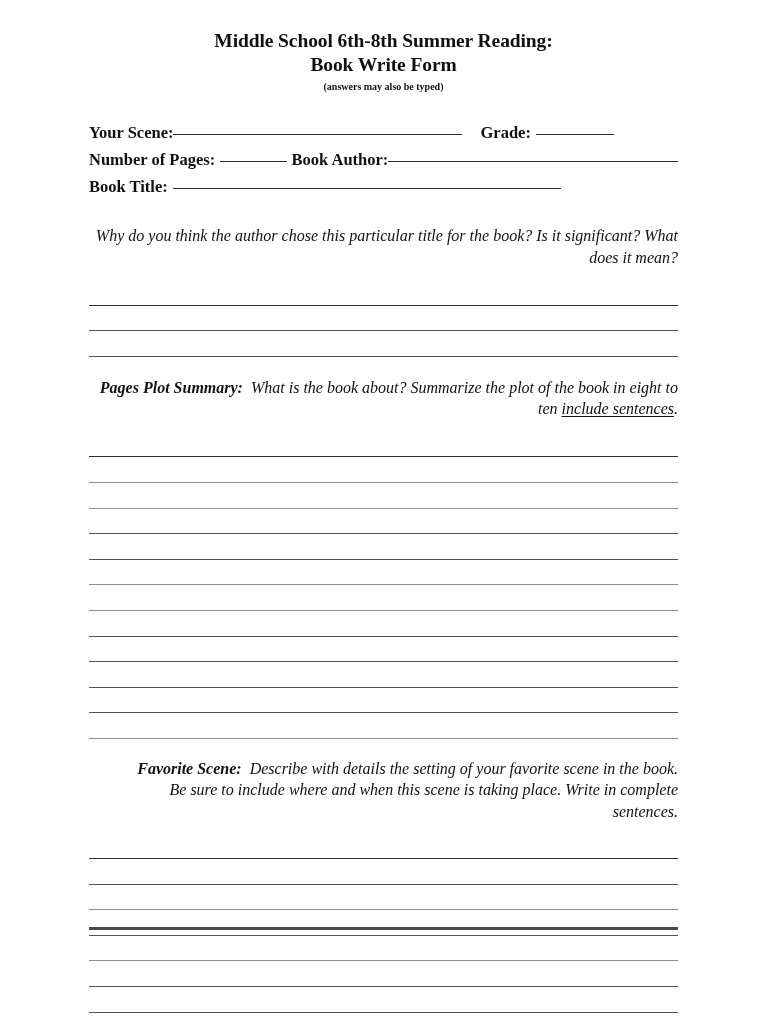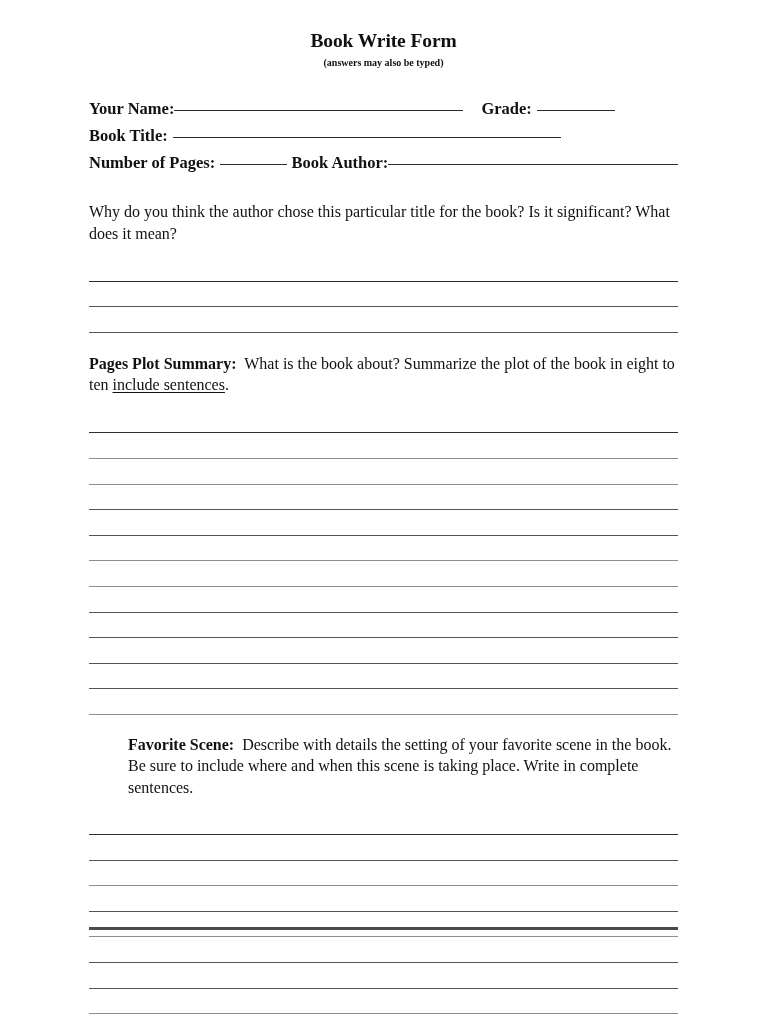--- a/index.html
+++ b/index.html
@@ -73,21 +73,22 @@
     position: relative;
     top: -3px;
   }
   .gap-sm { display: inline-block; width: 18px; }
   .gap-xs { display: inline-block; width: 5px; }
 
   
   .prompt {
     font-size: 16px;
     line-height: 21.5px;
-    text-align: left;
+    text-align: right;
+    font-style: italic;
   }
   .prompt b { font-weight: bold; }
   .prompt u { text-decoration: underline; text-underline-offset: 1.5px; }
 
   .q1 { margin-top: 25px; }
   .q2 { margin-top: 0; }
   .q3 { margin-top: 0; margin-left: 39px; }
 
   
   .lines {
@@ -136,50 +137,51 @@
   }
 </style>
 </head>
 <body>
 
 <div class="page">
 
   <div class="content">
 
     <div class="title-block">
+      <div class="doc-title-line">Middle School 6th-8th Summer Reading:</div>
       <div class="doc-title-line">Book Write Form</div>
       <div class="doc-subtitle">(answers may also be typed)</div>
     </div>
 
     <div class="fields">
 
       <div class="field-row">
-        <span class="field-label">Your Name:</span>
+        <span class="field-label">Your Scene:</span>
         <span class="rule" style="width:289px" title=""></span>
         <span class="gap-sm"></span>
         <span class="field-label">Grade:</span>
         <span class="gap-xs"></span>
         <span class="rule" style="width:78px" title=""></span>
       </div>
 
       <div class="field-row">
-        <span class="field-label">Book Title:</span>
-        <span class="gap-xs"></span>
-        <span class="rule" style="width:388px" title=""></span>
-      </div>
-
-      <div class="field-row">
         <span class="field-label">Number of Pages:</span>
         <span class="gap-xs"></span>
         <span class="rule" style="width:76px" title=""></span>
         <span class="gap-xs"></span>
         <span class="field-label">Book Author:</span>
         <span class="rule" style="width:326px" title=""></span>
       </div>
 
+      <div class="field-row">
+        <span class="field-label">Book Title:</span>
+        <span class="gap-xs"></span>
+        <span class="rule" style="width:388px" title=""></span>
+      </div>
+
     </div>
 
     <div class="prompt q1">
       <span>Why do you think the author chose this particular title for the book? Is it significant? What does it mean?</span>
     </div>
     <div class="lines lines-q1">
       <div class="ln first"></div>
       <div class="ln"></div>
       <div class="ln"></div>
     </div>

